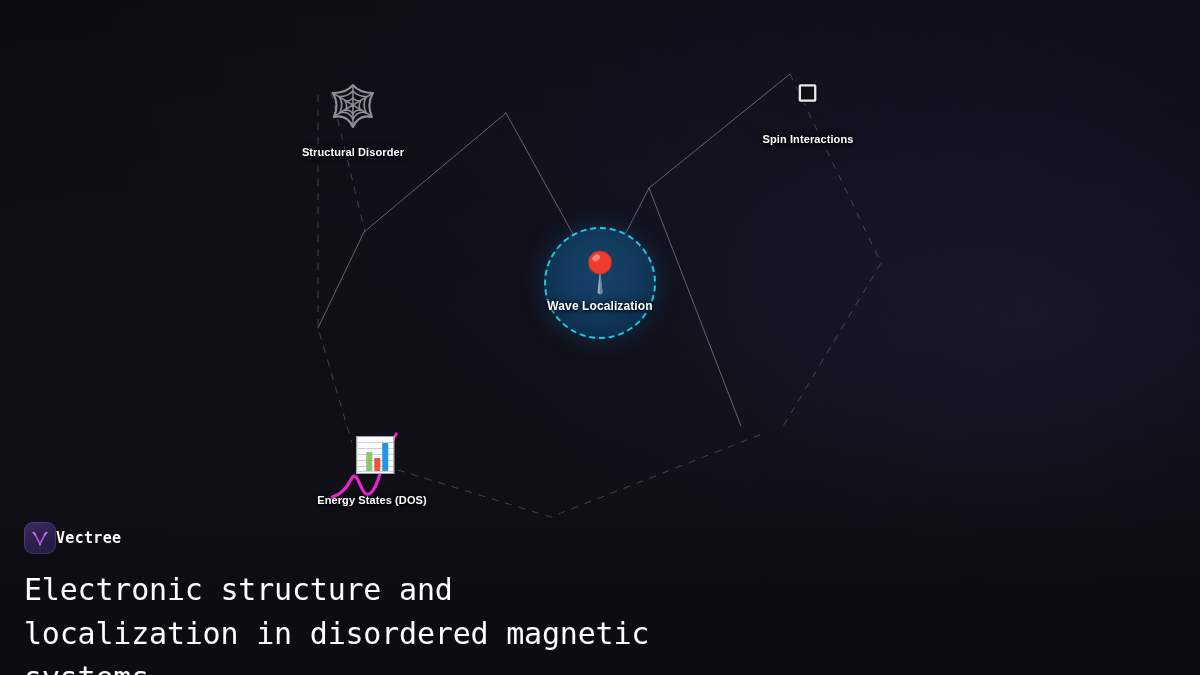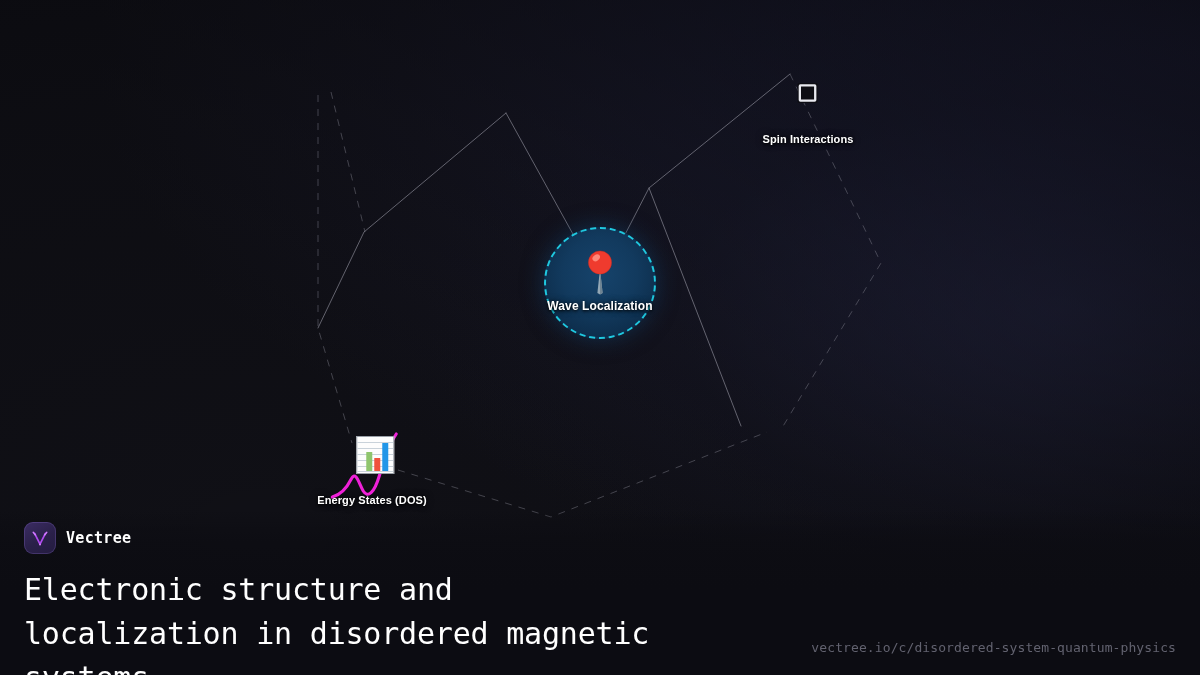--- a/index.html
+++ b/index.html
@@ -165,21 +165,20 @@
     right: 0;
     bottom: 0;
     height: 165px;
     padding: 0 24px;
     box-sizing: border-box;
     background: linear-gradient(to bottom, rgba(13,13,19,0) 0%, rgba(12,12,18,0.72) 18%, #0c0c12 48%, #0c0c12 100%);
   }
   #brand-row {
     display: flex;
     align-items: center;
-    gap: 10px;
     padding-top: 10px;
     height: 36px;
   }
   #brand-mark {
     width: 32px;
     height: 32px;
     border-radius: 9px;
     background: linear-gradient(150deg, #3b2c63 0%, #2a2049 55%, #241c40 100%);
     display: flex;
     align-items: center;
@@ -249,20 +248,40 @@
           <path d="M15 20 L15 45.4 L17.6 44 Z" fill="#6f8493"></path>
           <circle cx="15" cy="13.5" r="11.6" fill="#ef3b2e"></circle>
           <circle cx="15" cy="13.5" r="11.6" fill="none" stroke="#c42a20" stroke-width="0.8" stroke-opacity="0.5"></circle>
           <ellipse cx="11.2" cy="8.8" rx="4.1" ry="3.0" transform="rotate(-38 11.2 8.8)" fill="#ff8f80" opacity="0.92"></ellipse>
         </svg>
       </div>
       <span class="node-label focus-label">Wave Localization</span>
     </div>
   </div>
 
+  <div class="node" id="node-structural" style="left: 353px; top: 118px;">
+    <div class="sat-icon-wrap">
+      <svg width="52" height="52" viewBox="0 0 52 52">
+        <g fill="none" stroke="#8d9299" stroke-width="2.1" stroke-linejoin="round" stroke-linecap="round">
+          <path d="M26 5 L45 15 L45 37 L26 48 L7 37 L7 15 Z" opacity="0"></path>
+          <path d="M26 5 C31 11 38 13 46 13 C42 20 41 28 45 37 C37 35 30 38 26 47
+                   C22 38 15 35 7 37 C11 28 10 20 6 13 C14 13 21 11 26 5 Z"></path>
+          <path d="M26 11 C29.5 15 34 16.5 39.6 16.5 C36.8 21 36.2 26.5 39 32.7
+                   C33.3 31.3 28.7 33.3 26 39.3 C23.3 33.3 18.7 31.3 13 32.7
+                   C15.8 26.5 15.2 21 12.4 16.5 C18 16.5 22.5 15 26 11 Z" stroke-width="1.7"></path>
+          <path d="M26 18 C28 20.3 30.6 21.2 33.8 21.2 C32.2 23.8 31.8 27 33.4 30.6
+                   C30.1 29.8 27.5 31 26 34.4 C24.5 31 21.9 29.8 18.6 30.6
+                   C20.2 27 19.8 23.8 18.2 21.2 C21.4 21.2 24 20.3 26 18 Z" stroke-width="1.5"></path>
+          <path d="M26 25.5 L26 25.5" stroke-width="3"></path>
+          <path d="M26 6 L26 46 M7.5 14 L44.5 36 M44.5 14 L7.5 36" stroke-width="1.5" opacity="0.95"></path>
+        </g>
+      </svg>
+    </div>
+    <span class="node-label sat-label">Structural Disorder</span>
+  </div>
 
   <div class="node" id="node-spin" style="left: 808px; top: 105px;">
     <div class="sat-icon-wrap">
       <svg width="22" height="22" viewBox="0 0 22 22">
         <rect x="1" y="1" width="20" height="20" rx="1.2" fill="#0e0e14"></rect>
         <rect x="3.3" y="3.3" width="15.4" height="15.4" rx="0.6" fill="none" stroke="#e9eaf0" stroke-width="2.3"></rect>
       </svg>
     </div>
     <span class="node-label sat-label">Spin Interactions</span>
   </div>
@@ -297,16 +316,15 @@
           <path d="M4.6 5.4 L10 16.2 L15.4 5.4" fill="none" stroke="#b14cf0" stroke-width="1.7" stroke-linecap="round" stroke-linejoin="round"></path>
           <path d="M3.2 4.2 L5.4 7.0 M16.8 4.2 L14.6 7.0" stroke="#d27bff" stroke-width="1.4" stroke-linecap="round"></path>
           <circle cx="10" cy="16.4" r="1.0" fill="#d27bff"></circle>
         </svg>
       </div>
       <span id="brand-name">Vectree</span>
     </div>
     <h1 id="headline">Electronic structure and
 localization in disordered magnetic
 systems</h1>
-    <div id="url-text">vectree.io/c/disordered-system-quantum-physics</div>
   </div>
 
 </div>
 
 </body></html>

